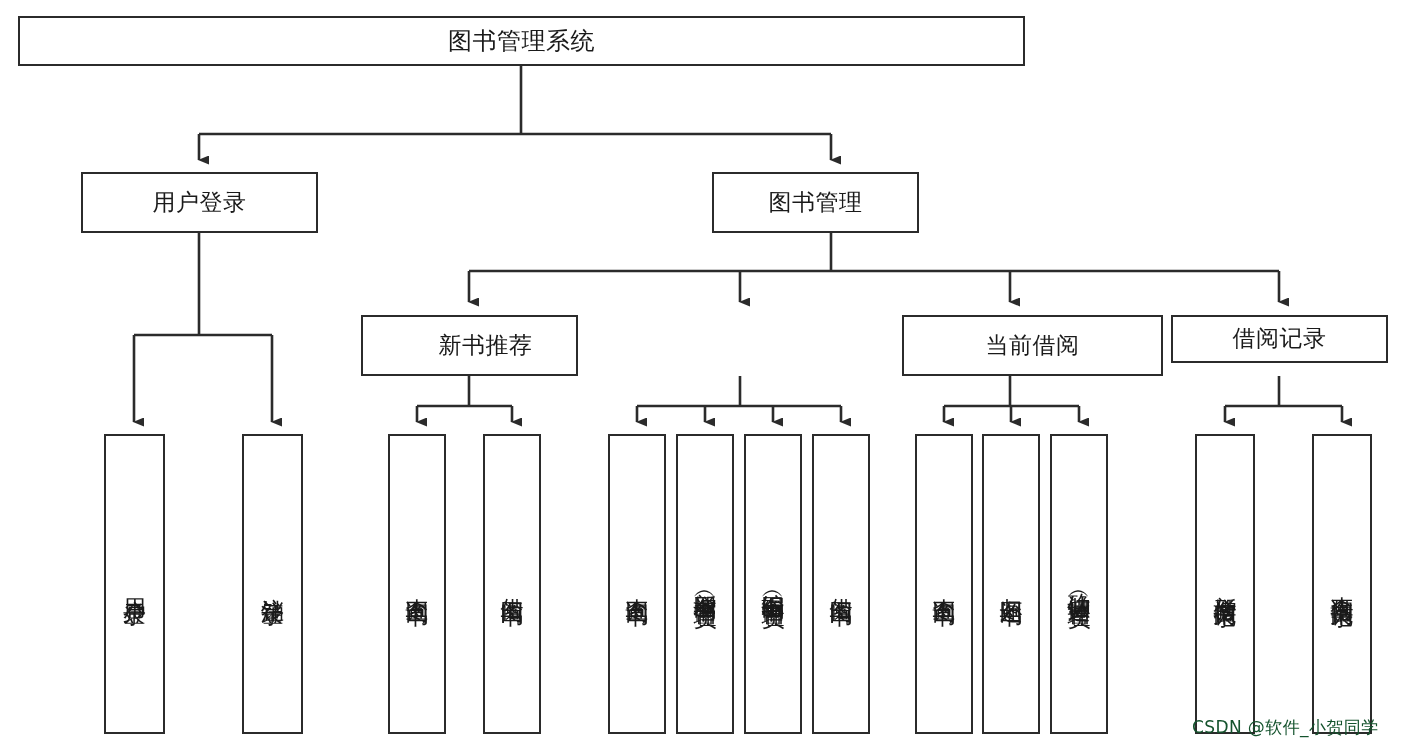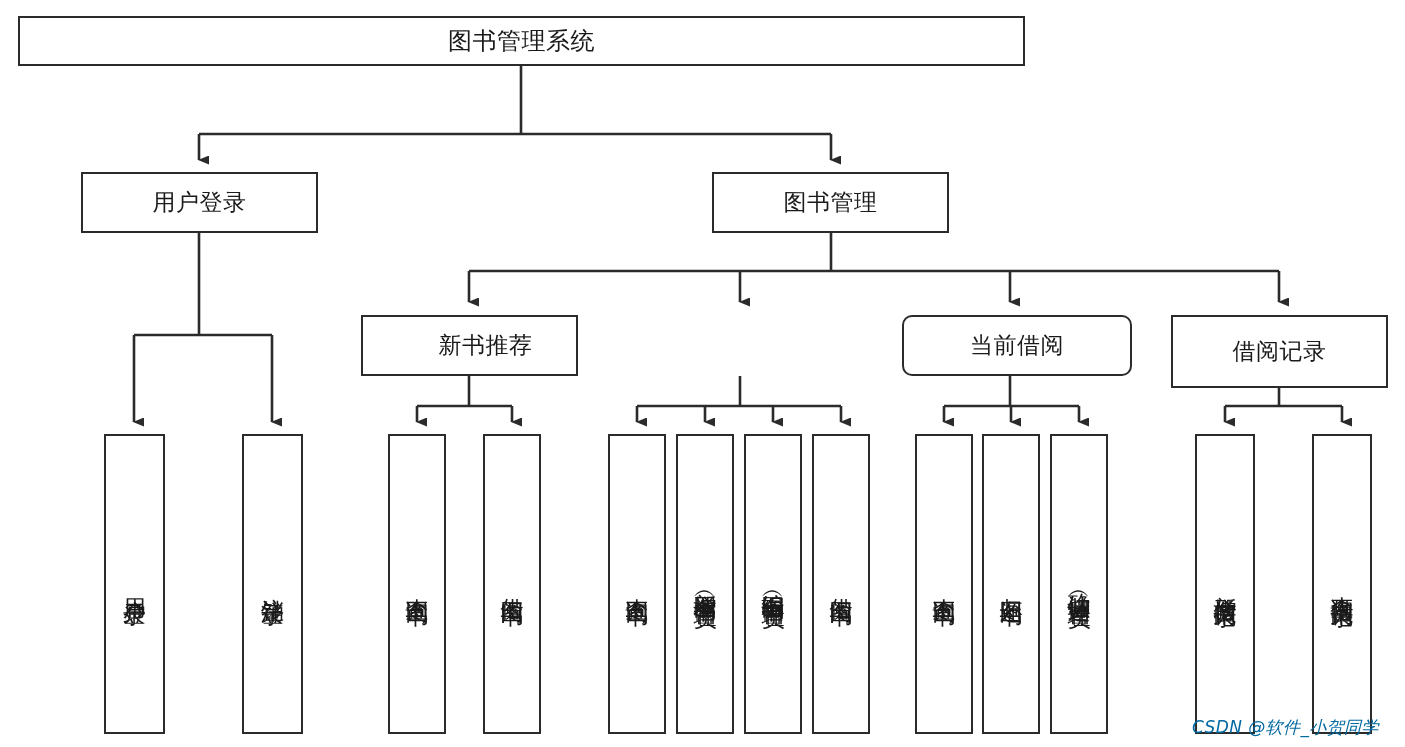--- a/index.html
+++ b/index.html
@@ -57,26 +57,25 @@
     writing-mode: vertical-rl;
     text-orientation: upright;
     font-size: 23px;
     line-height: 1.18;
     letter-spacing: 2px;
     max-height: 270px;
     white-space: nowrap;
   }
   #watermark {
     position: absolute;
-    color: #0369a1;
+    color: #14532d;
     font-size: 17px;
     white-space: nowrap;
     z-index: 3;
     letter-spacing: 0.4px;
-    font-style: italic;
   }
 </style>
 </head>
 <body>
 
 <div id="canvas">
 
   <svg id="edges" viewBox="0 0 1405 747" xmlns="http://www.w3.org/2000/svg">
     <defs>
       <marker id="arrow" markerWidth="9" markerHeight="11" refX="4.5" refY="10" orient="auto" markerUnits="userSpaceOnUse">
@@ -127,31 +126,31 @@
     </g>
   </svg>
 
   <div class="node root horiz" style="left:18px; top:16px; width:1007px; height:50px;">
     <span class="label">图书管理系统</span>
   </div>
 
   <div class="node horiz" style="left:81px; top:172px; width:237px; height:61px;">
     <span class="label">用户登录</span>
   </div>
-  <div class="node horiz" style="left:712px; top:172px; width:237px; height:61px;">
+  <div class="node horiz" style="left:712px; top:172px; width:207px; height:61px;">
     <span class="label">图书管理</span>
   </div>
 
   <div class="node horiz" style="left:361px; top:315px; width:217px; height:61px;padding-left:32px;">
     <span class="label">新书推荐</span>
   </div>
-  <div class="node horiz" style="left:902px; top:315px; width:230px; height:61px;border-radius:10px;">
+  <div class="node horiz" style="left:902px; top:315px; width:261px; height:61px;">
     <span class="label">当前借阅</span>
   </div>
-  <div class="node horiz" style="left:1171px; top:315px; width:217px; height:73px;">
+  <div class="node horiz" style="left:1171px; top:315px; width:217px; height:48px;">
     <span class="label">借阅记录</span>
   </div>
 
   <div class="node vert" style="left:104px; top:434px; width:61px; height:300px;">
     <span class="label">用户登录</span>
   </div>
   <div class="node vert" style="left:242px; top:434px; width:61px; height:300px;">
     <span class="label">注销登录</span>
   </div>
 

